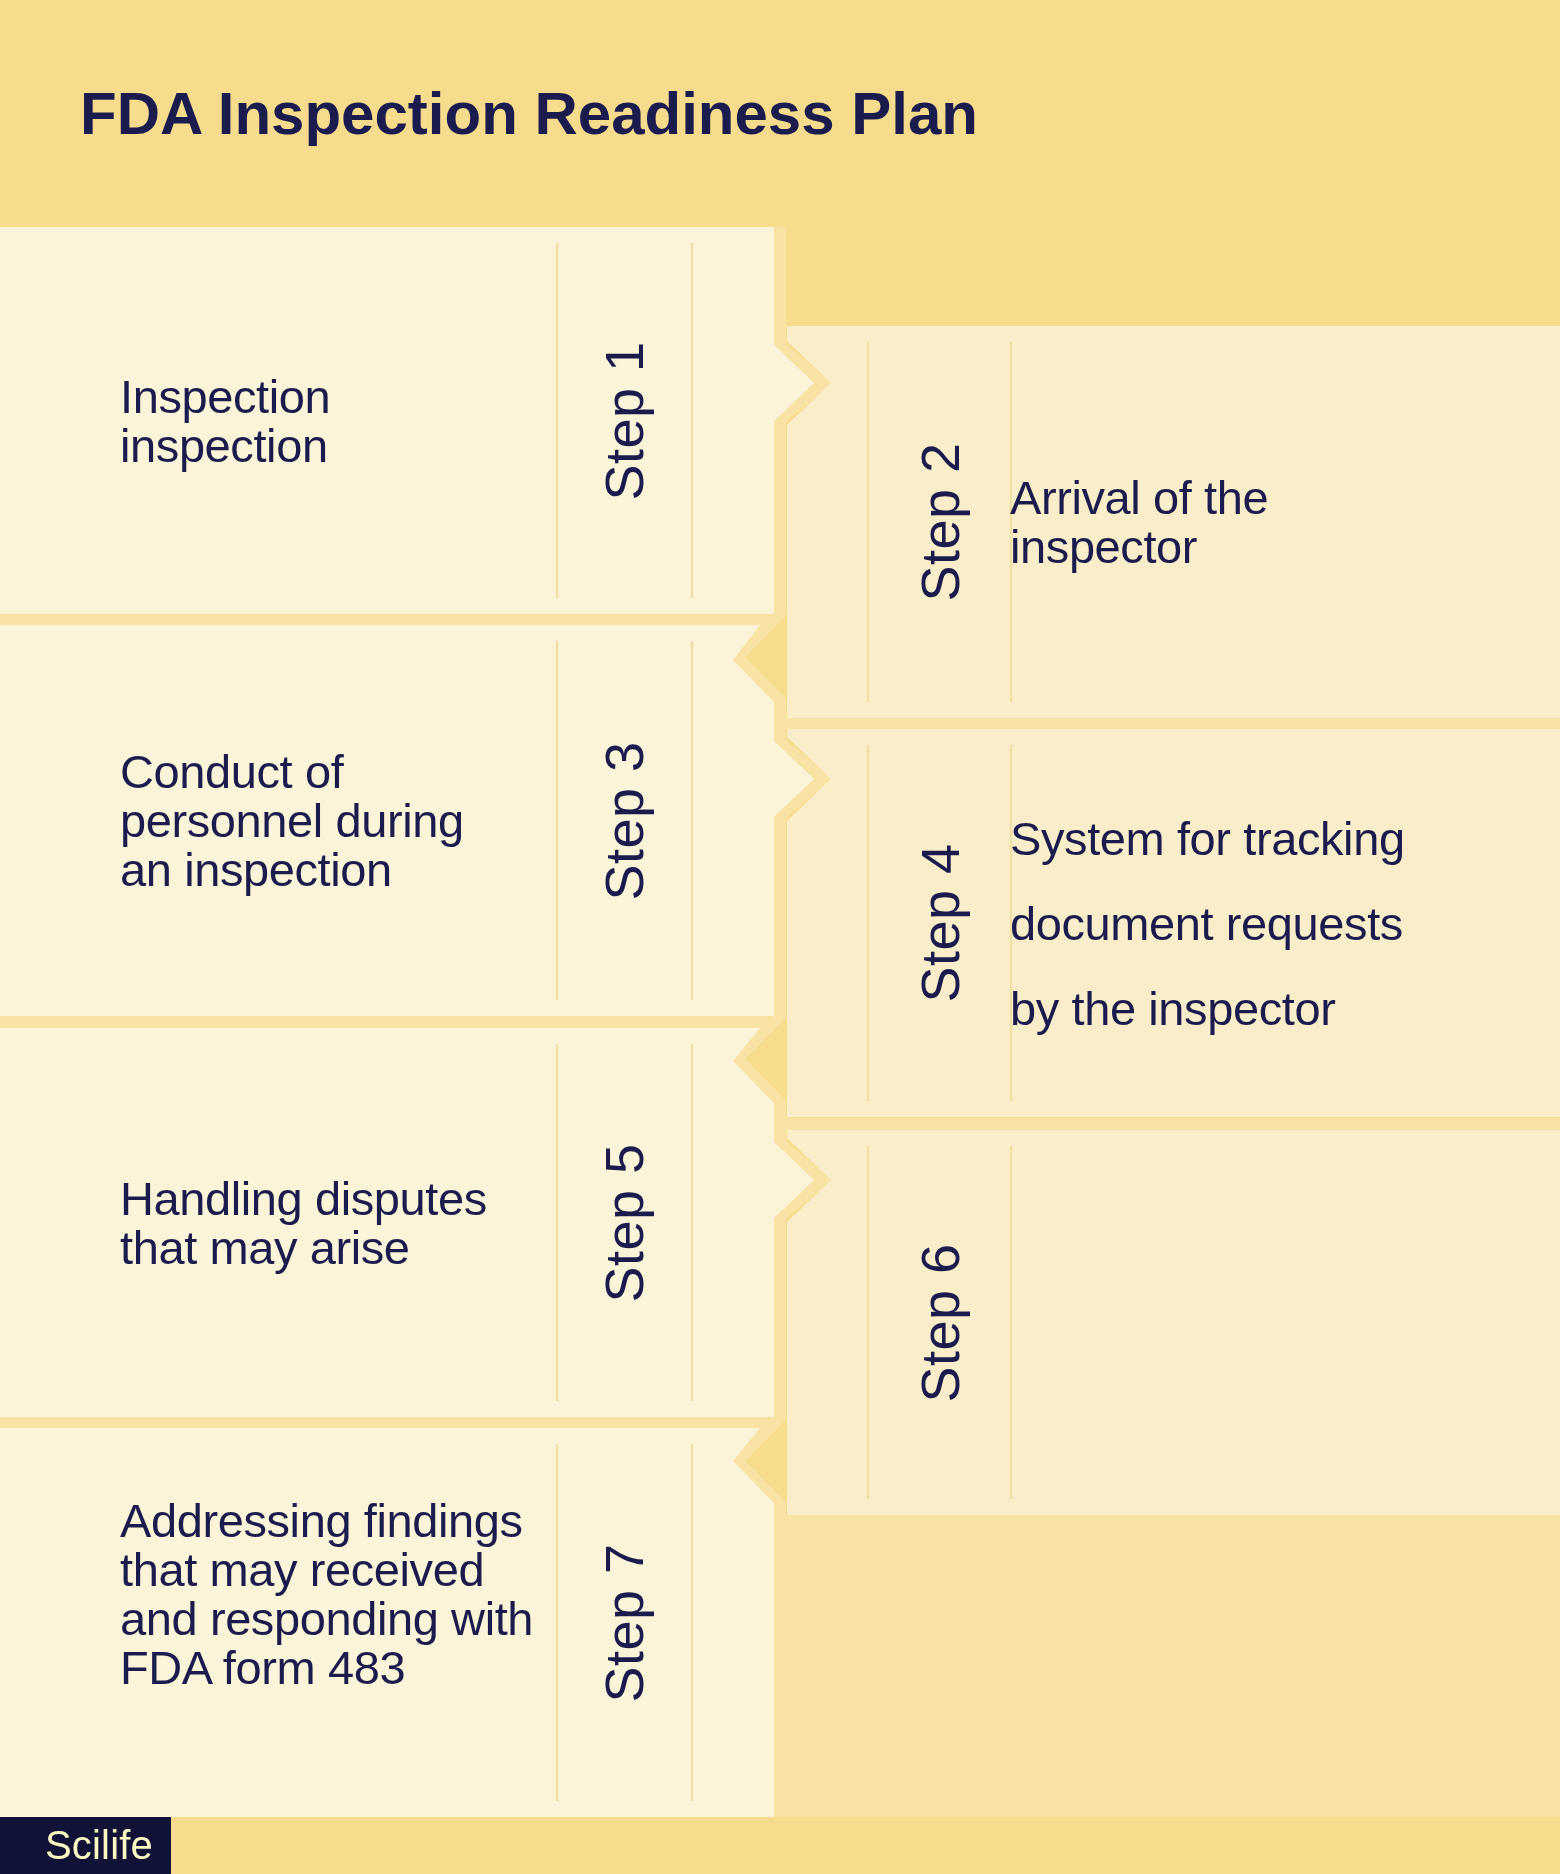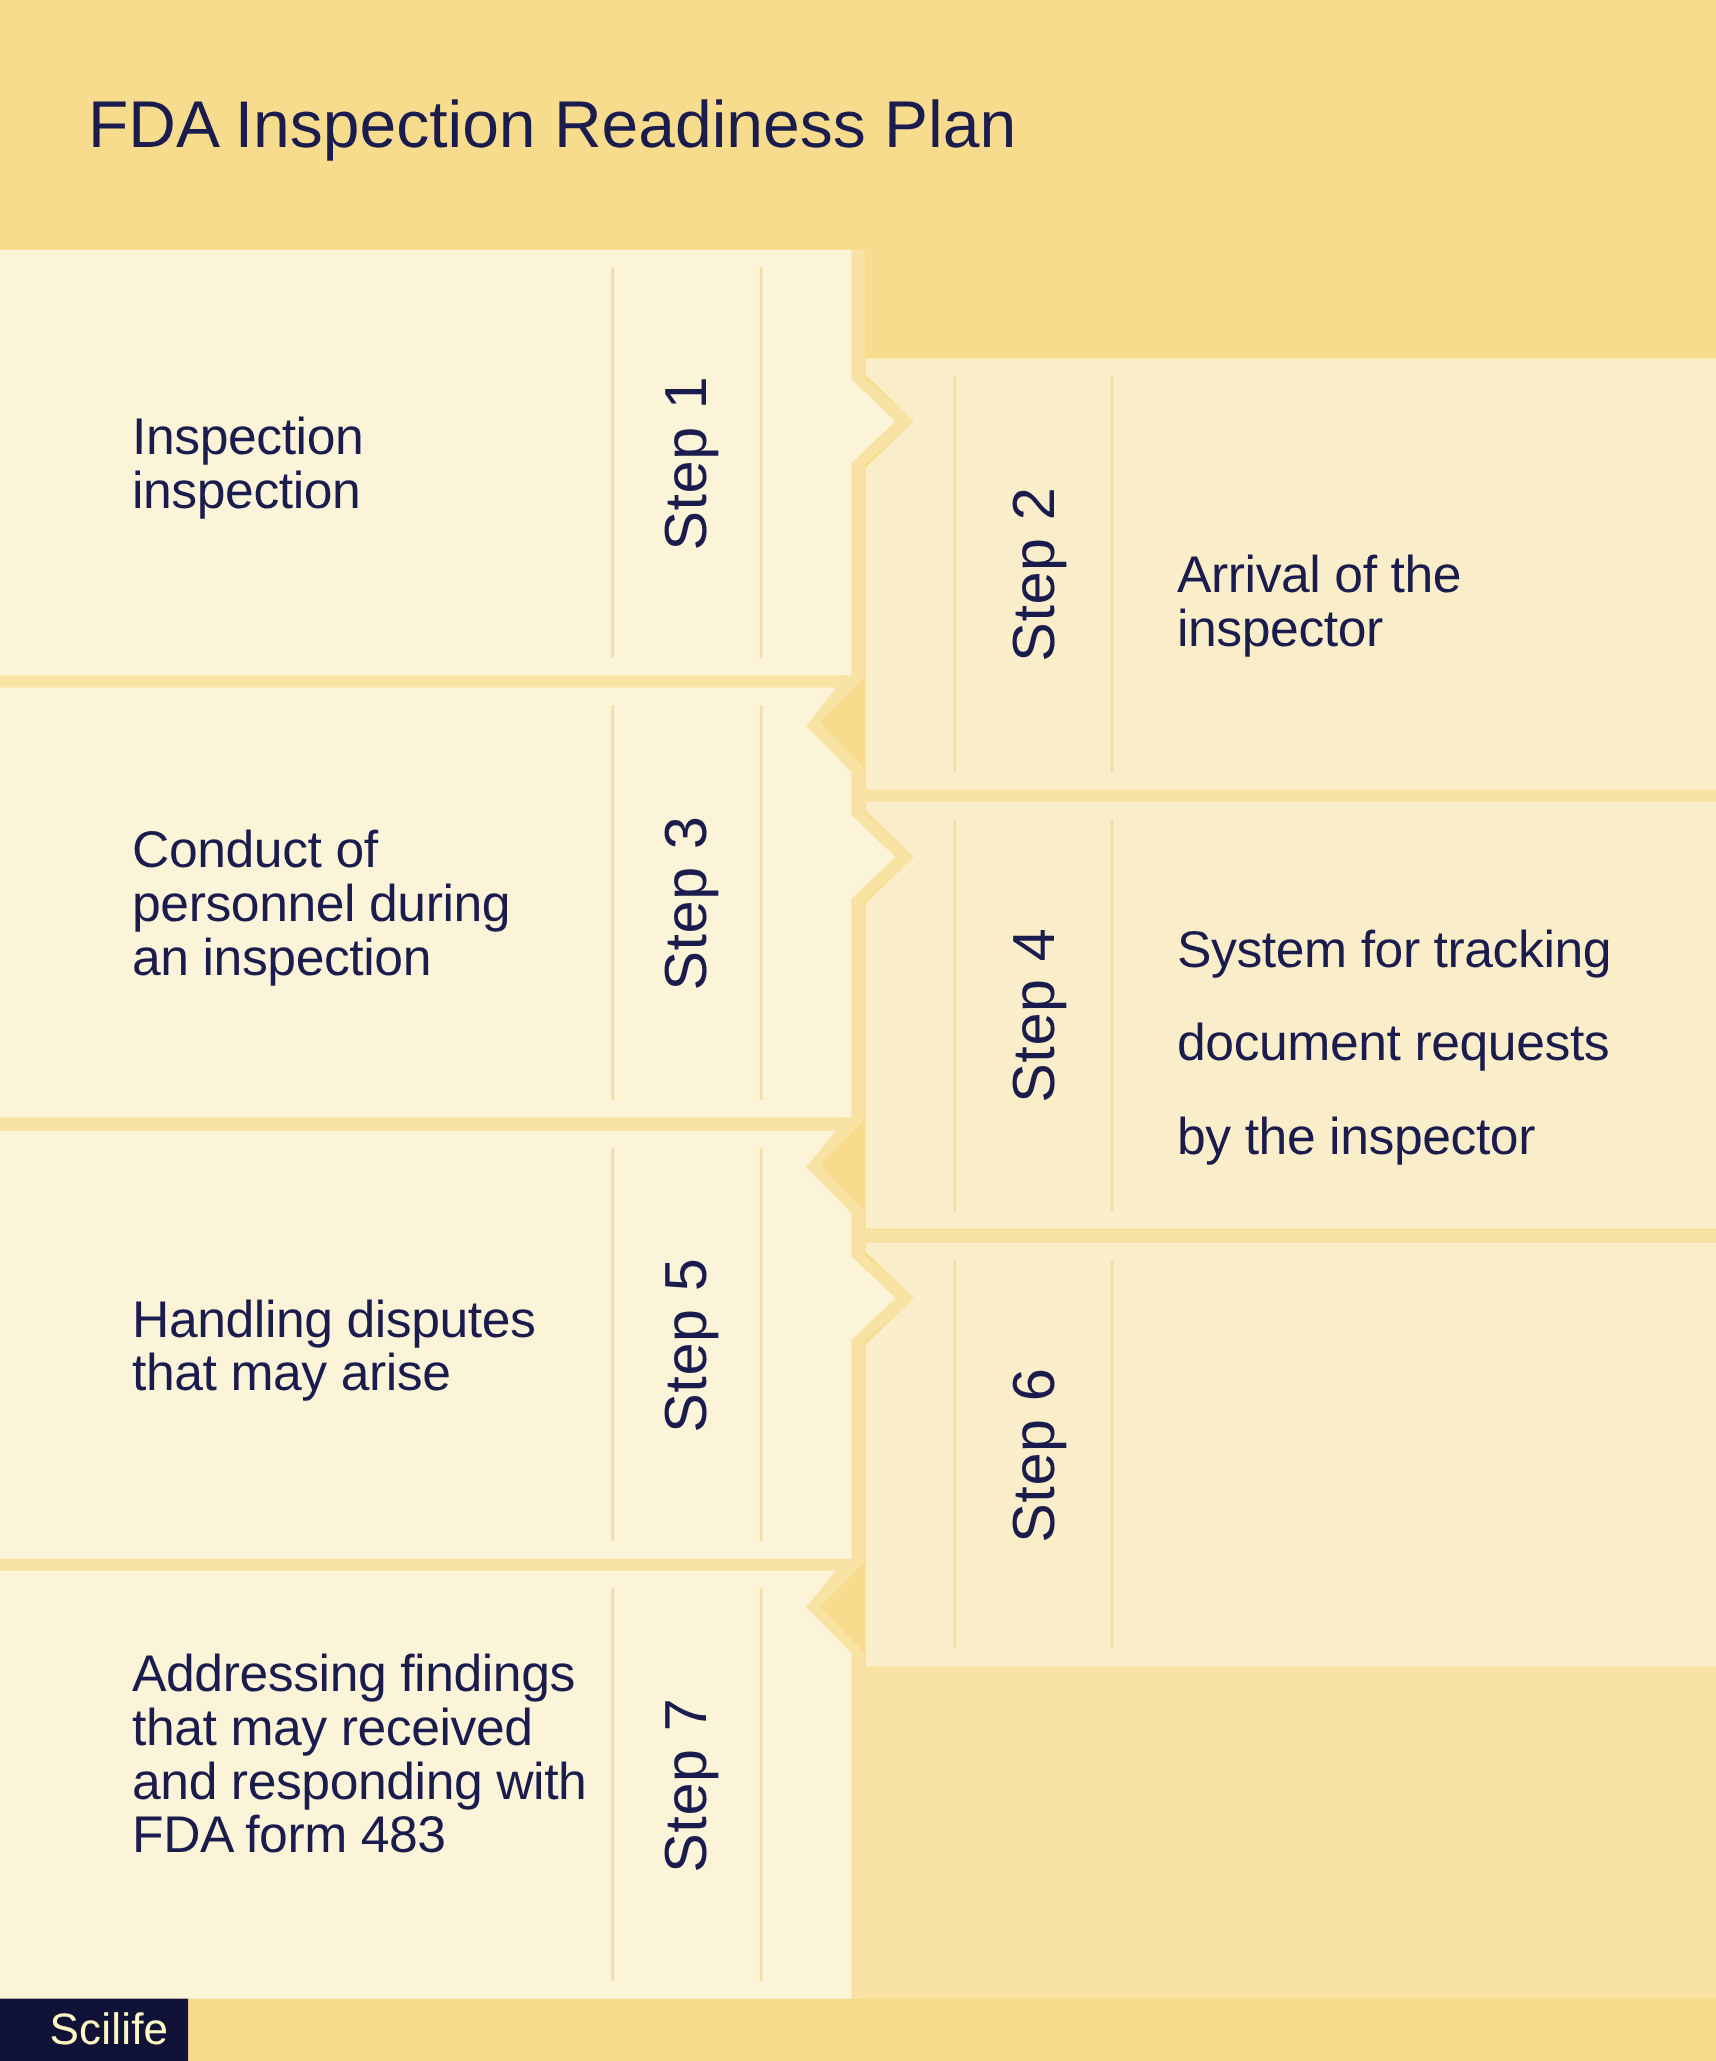--- a/index.html
+++ b/index.html
@@ -6,32 +6,32 @@
   .canvas{
     position:relative;
     width:1560px;height:1874px;
     overflow:hidden;
     font-family:"Liberation Sans", sans-serif;
     color:#1B1C4E;
   }
   .bg-svg{position:absolute;left:0;top:0;z-index:0;display:block;}
   .page-title{
     position:absolute;left:80px;top:82px;z-index:2;
-    font-size:60px;line-height:64px;font-weight:400;
+    font-size:60px;line-height:64px;font-weight:700;
     letter-spacing:0px;color:#1B1C4E;margin:0;
   }
   .panel-text{
     position:absolute;z-index:2;
     display:flex;flex-direction:column;justify-content:center;
     font-size:47px;line-height:49px;letter-spacing:-0.4px;
     color:#1B1C4E;
   }
   .panel-text .line{white-space:nowrap;}
   .text-left{left:83px;width:455px;margin-left:37px;}
-  .text-right{left:1070px;width:470px;margin-top:24px;}
+  .text-right{left:1010px;width:470px;}
   .step-label{
     position:absolute;z-index:2;
     transform:translate(-50%,-50%) rotate(-90deg);
     font-size:54px;letter-spacing:0.5px;
     color:#1B1C4E;white-space:nowrap;
   }
   .logo-box{
     position:absolute;left:0;top:1817px;width:171px;height:57px;
     background:#111238;z-index:3;
     display:flex;align-items:center;justify-content:flex-end;

